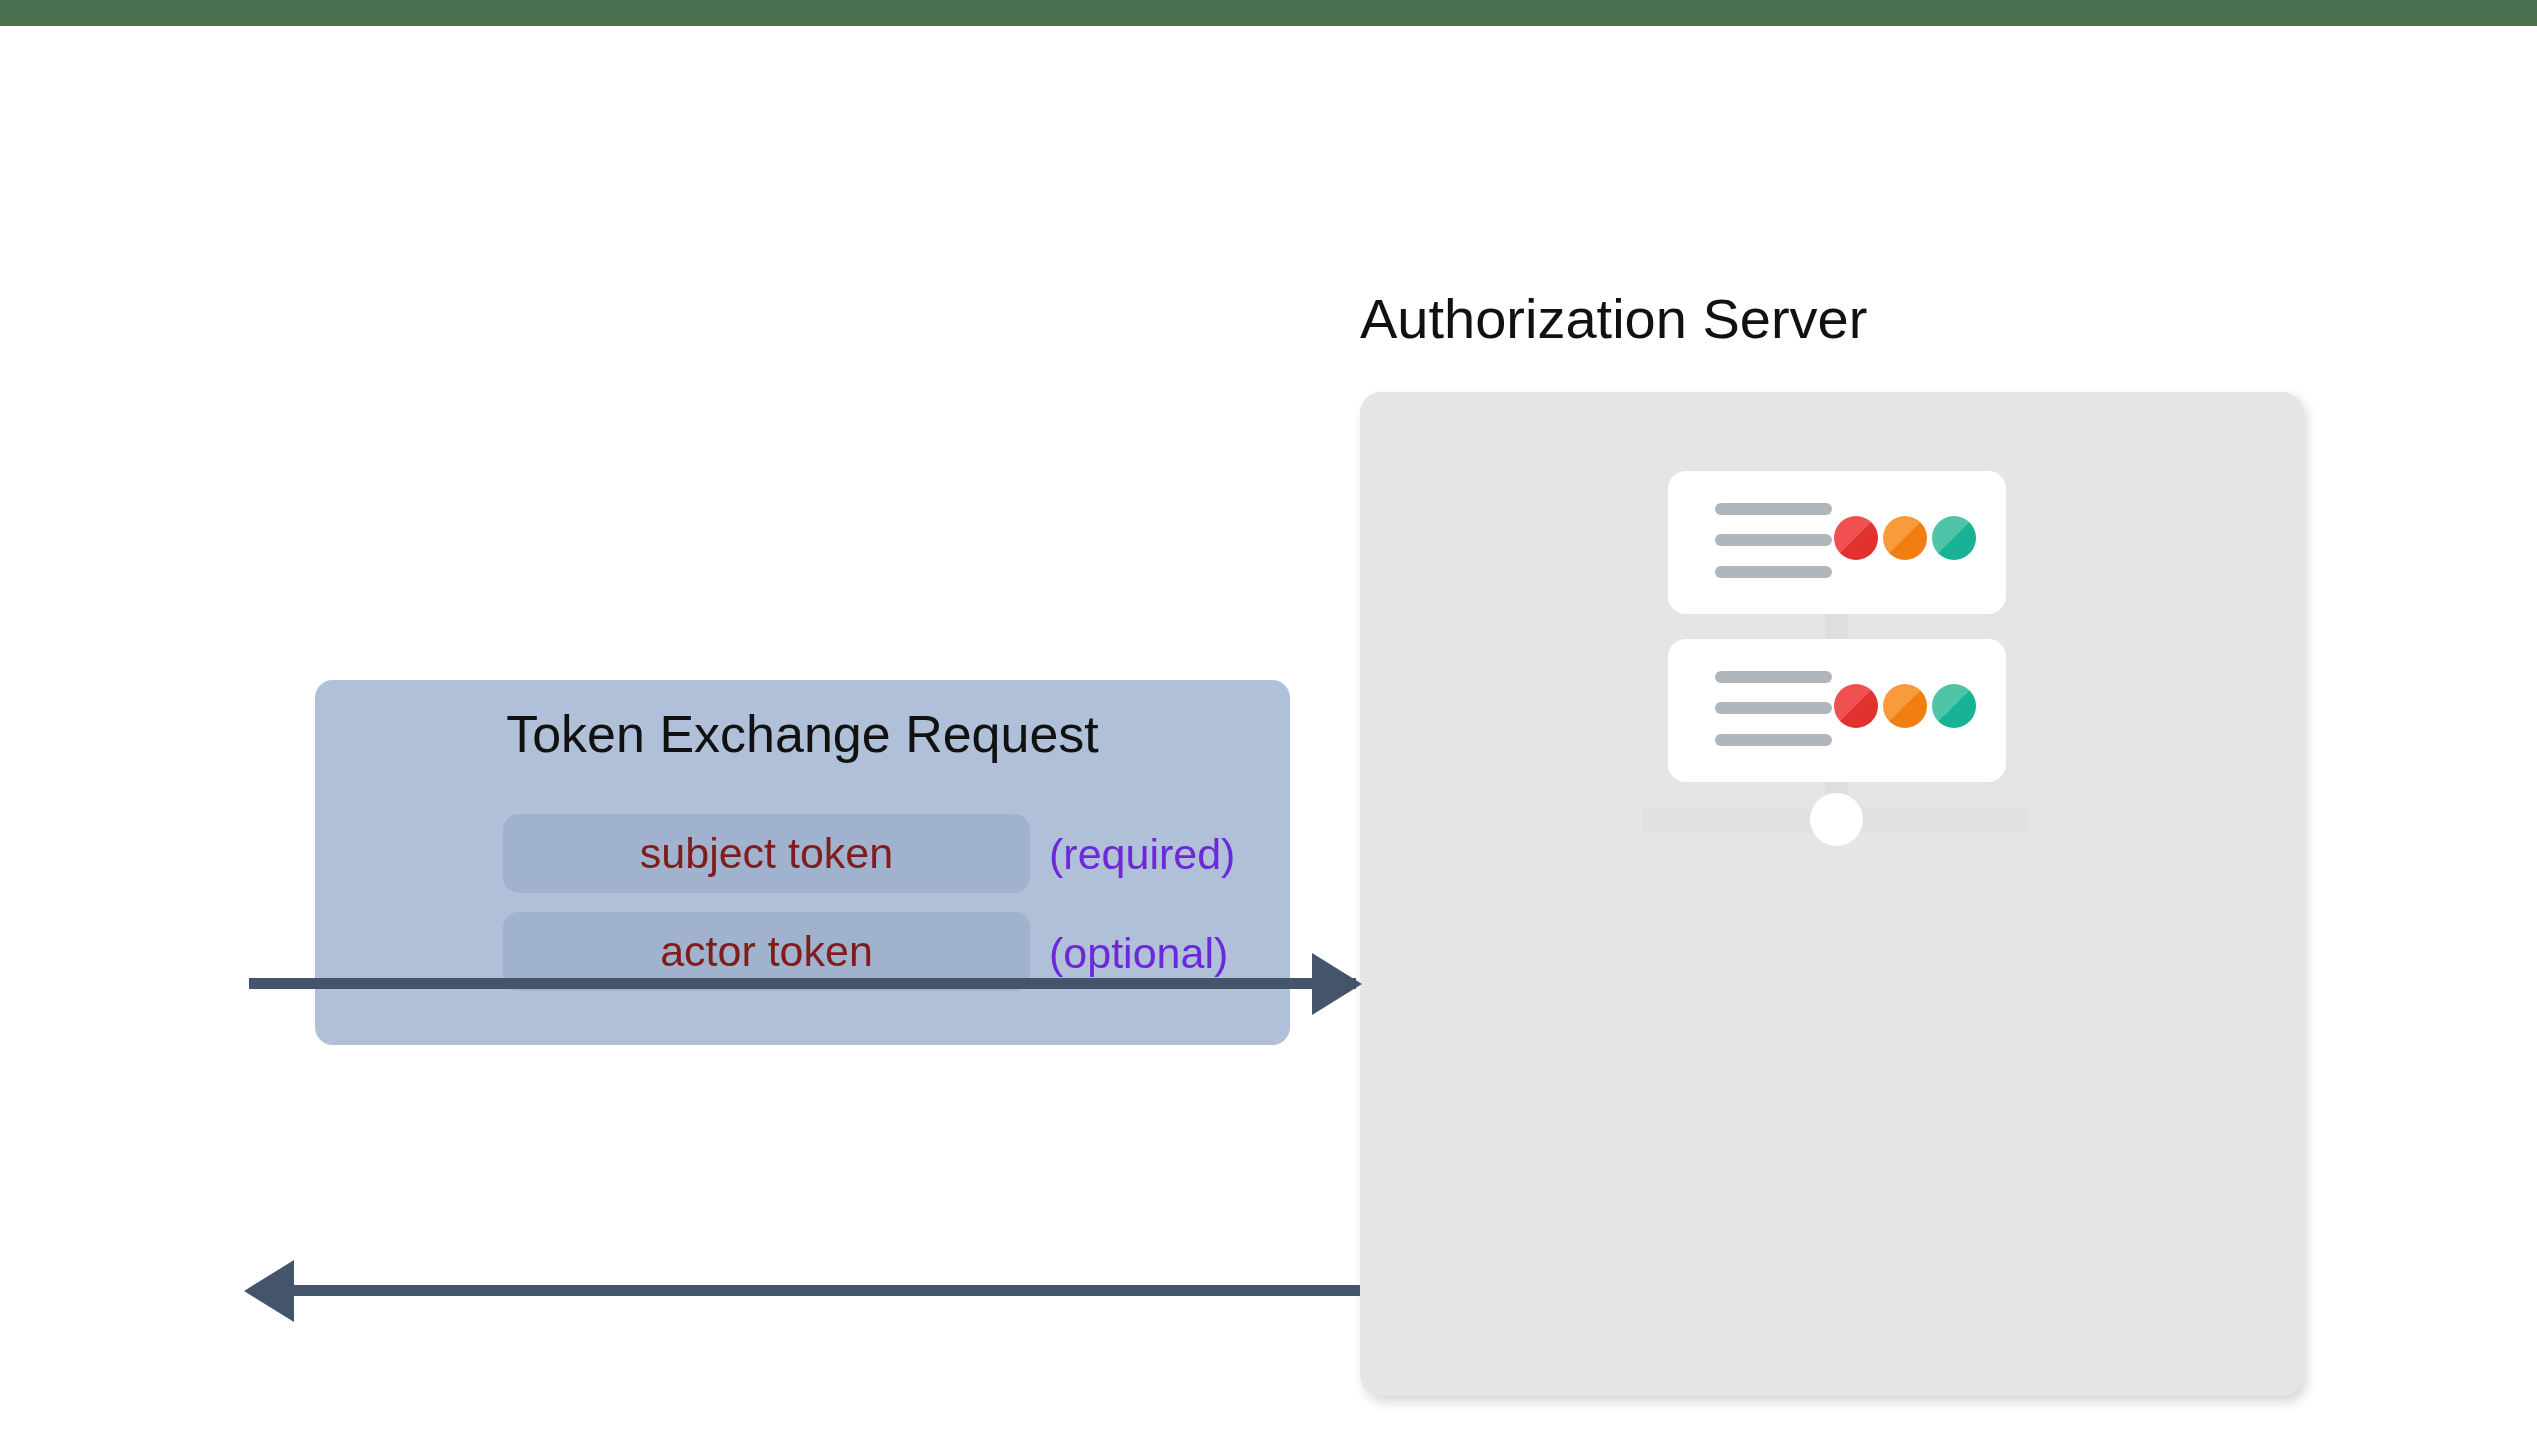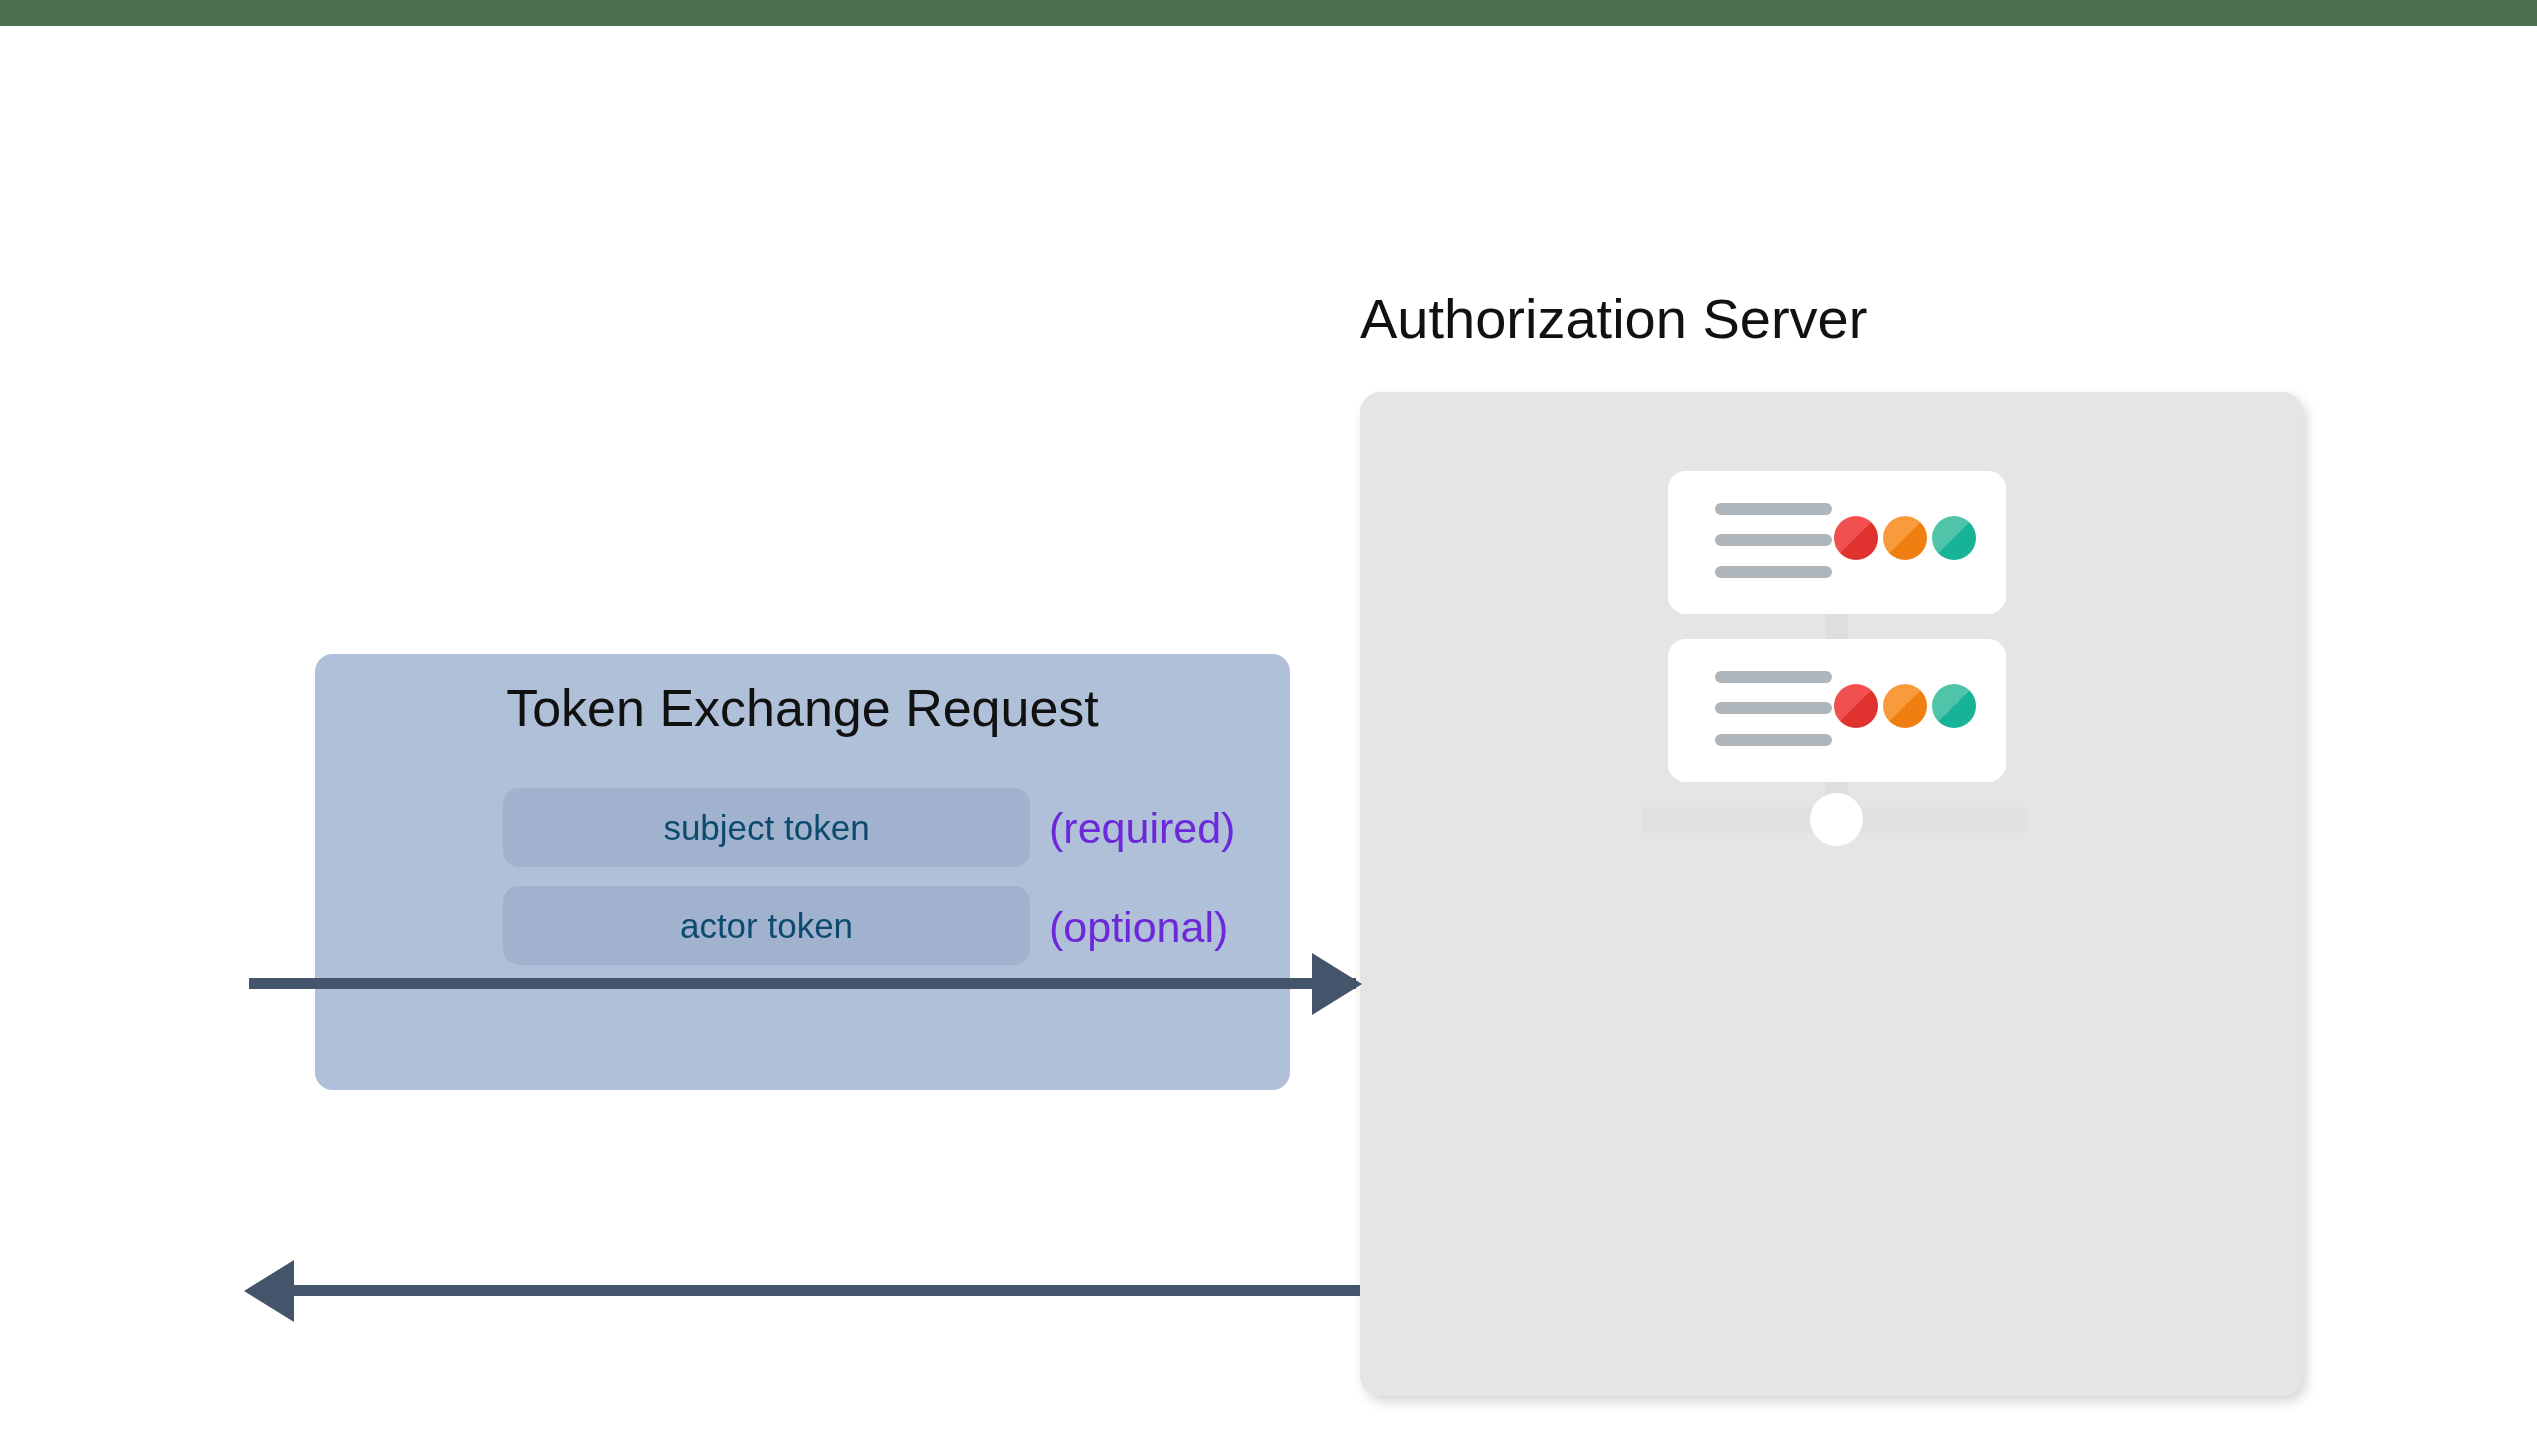--- a/index.html
+++ b/index.html
@@ -167,21 +167,21 @@
   }
 
   
   .msg-box {
     position: absolute;
     left: 315px;
     width: 975px;
     background: #AFC0D8;
     border-radius: 17.7px;
   }
-  #request-box { top: 654px; height: 436px; }
+  #request-box { top: 680px; height: 365px; }
   #response-box { top: 1078px; height: 272px; }
 
   .msg-title {
     position: absolute;
     left: 0;
     width: 975px;
     text-align: center;
     font-size: 52px;
     color: #111111;
     white-space: nowrap;
@@ -194,22 +194,22 @@
     left: 188px;
     width: 527px;
     height: 79px;
     background: #A0B2CD;
     border-radius: 16px;
     display: flex;
     align-items: center;
     justify-content: center;
   }
   .pill-label {
-    font-size: 35px;
-    color: #0c4a6e;
+    font-size: 43px;
+    color: #7f1d1d;
     white-space: nowrap;
   }
   #pill-subject { top: 134px; }
   #pill-actor   { top: 232px; }
   #pill-new     { top: 121px; }
 
   .pill-note {
     position: absolute;
     left: 734px;
     width: 241px;

